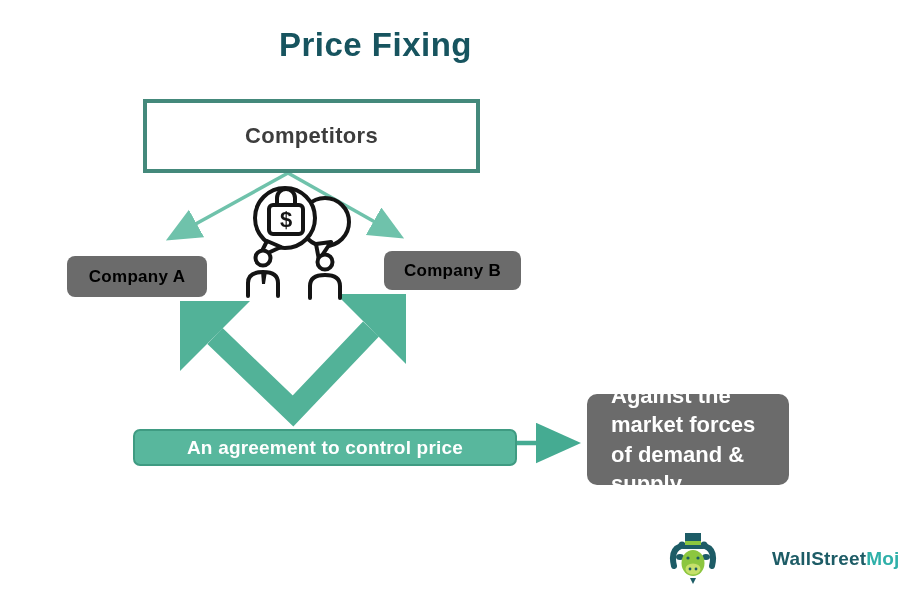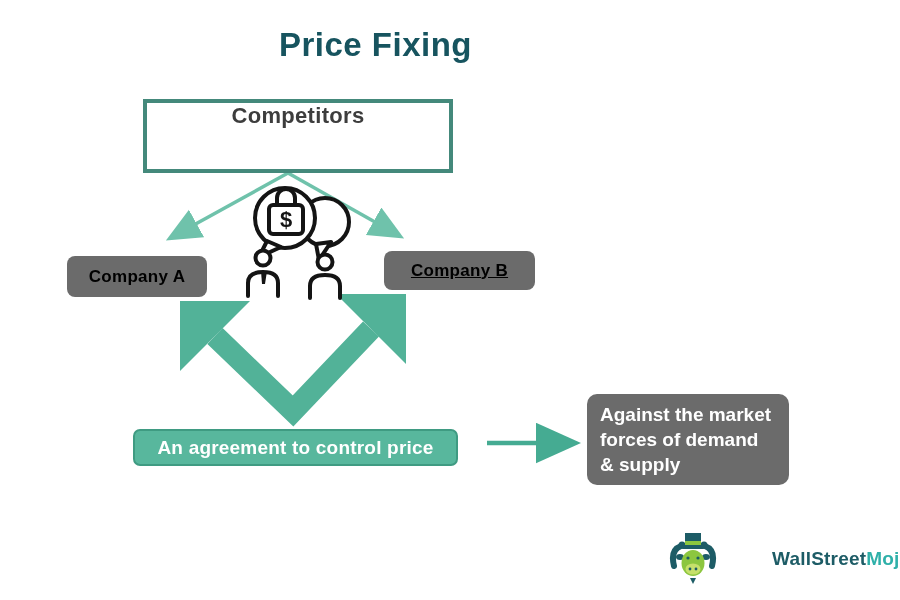--- a/index.html
+++ b/index.html
@@ -9,46 +9,46 @@
   }
   .abs{position:absolute;}
   svg{display:block;}
 
   .title{
     left:122px;top:26px;width:350px;text-align:right;
     font-size:33px;font-weight:bold;color:#17545f;letter-spacing:.5px;
   }
 
   .competitors-box{
-    left:143px;top:99px;width:310px;height:74px;box-sizing:border-box;
+    left:143px;top:99px;width:337px;height:74px;box-sizing:border-box;
     background:#ffffff;border:4px solid #44897b;
-    display:flex;align-items:flex-start;justify-content:center;
+    display:flex;align-items:center;justify-content:center;
     font-size:22px;font-weight:bold;color:#3d3d3d;letter-spacing:.3px;
   }
 
   .company{
     width:140px;height:41px;background:#6b6b6b;border-radius:8px;
     display:flex;align-items:center;justify-content:center;
     color:#000000;font-size:17px;font-weight:bold;letter-spacing:.3px;
   }
   .company-a{left:67px;top:256px;}
-  .company-b{left:384px;top:251px;width:151px;height:39px;text-decoration:underline;}
+  .company-b{left:384px;top:251px;width:137px;height:39px;}
 
   .agreement-box{
-    left:133px;top:429px;width:325px;height:37px;box-sizing:border-box;
+    left:133px;top:429px;width:384px;height:37px;box-sizing:border-box;
     background:#58b79d;border:2px solid #3f9b82;border-radius:7px;
     display:flex;align-items:center;justify-content:center;
     color:#ffffff;font-size:19px;font-weight:bold;letter-spacing:.2px;
   }
 
   .market-box{
     left:587px;top:394px;width:202px;height:91px;box-sizing:border-box;
-    background:#6b6b6b;border-radius:10px;padding:8px 13px;
+    background:#6b6b6b;border-radius:10px;padding:8px 24px;
     display:flex;align-items:center;
-    color:#ffffff;font-size:19px;font-weight:bold;line-height:1.32;
+    color:#ffffff;font-size:22px;font-weight:bold;line-height:1.32;
   }
 
   .logo{
     left:668px;top:532px;display:flex;align-items:center;gap:6px;
   }
   .logo-text{font-size:19px;font-weight:bold;letter-spacing:.2px;margin-left:48px;}
   .logo-text .p1{color:#1d5c66;}
   .logo-text .p2{color:#2fb0a9;}
 
   .connector-layer{left:0;top:0;}

